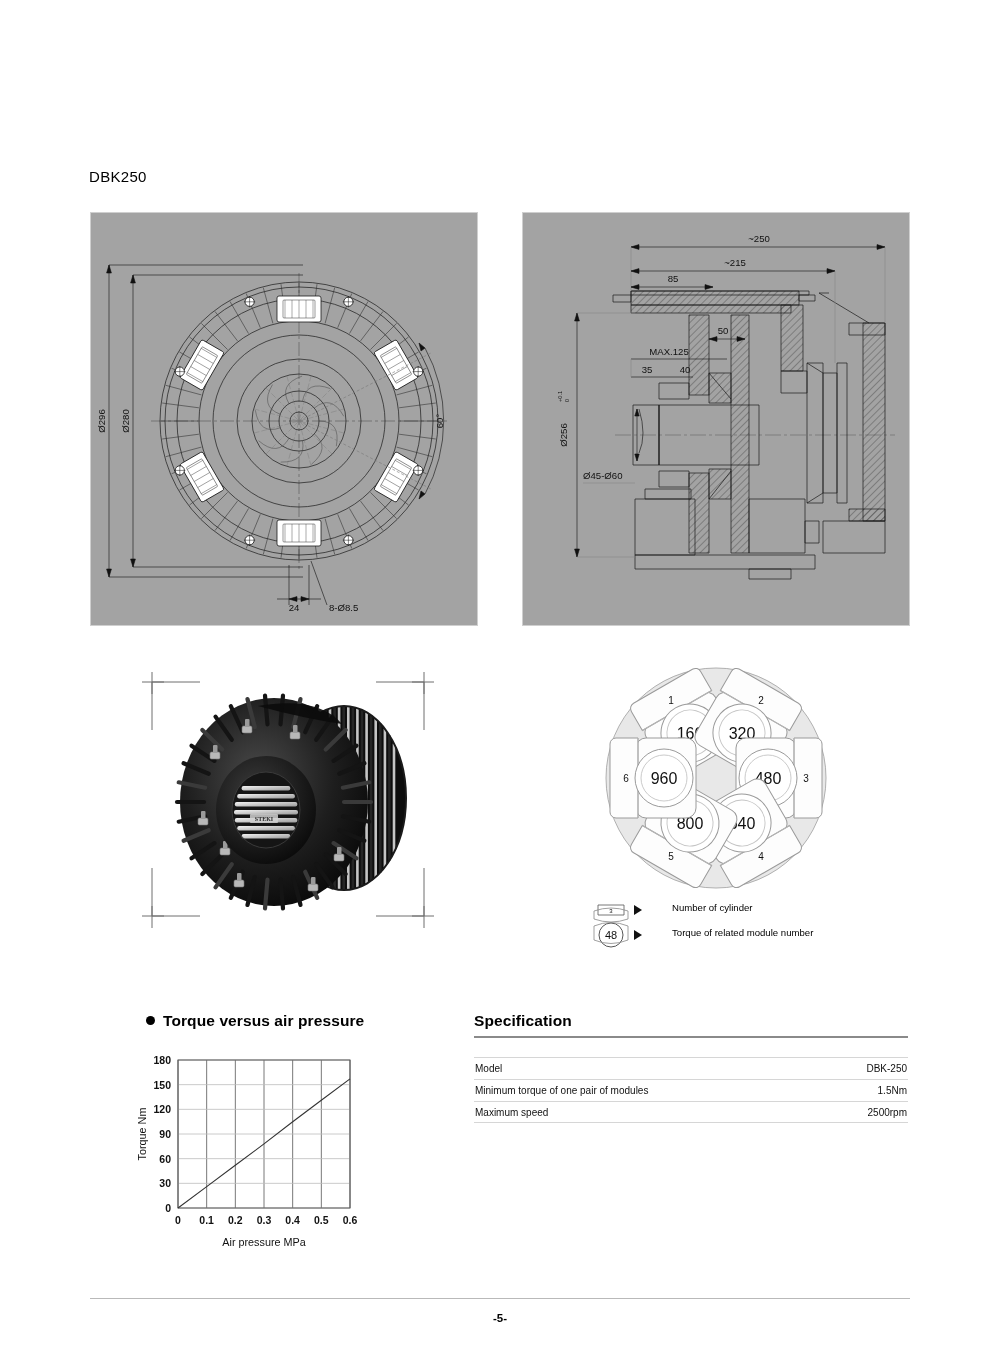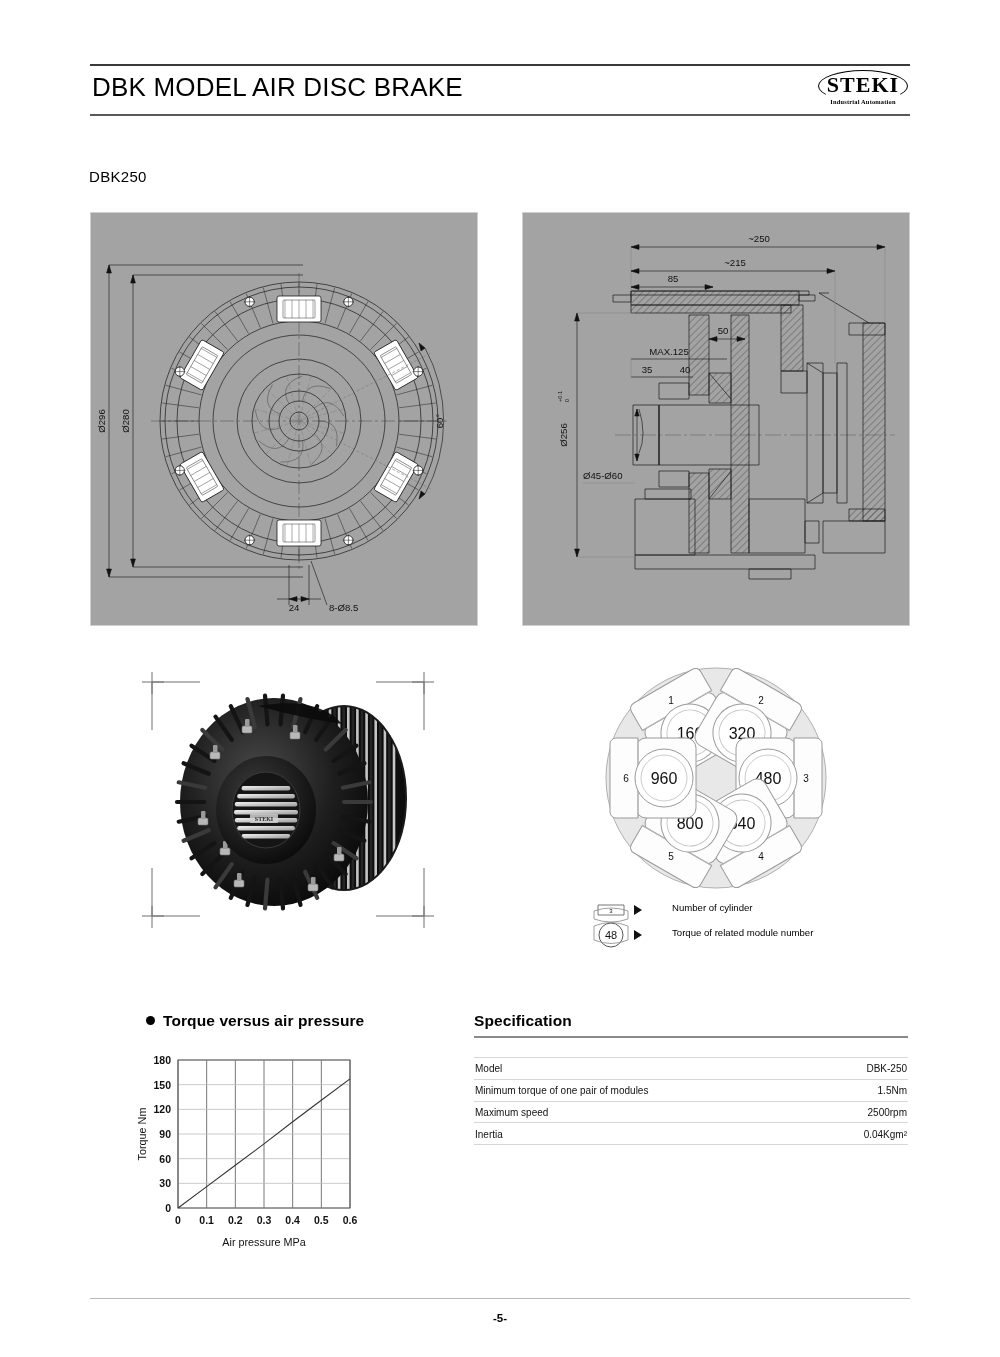--- a/index.html
+++ b/index.html
@@ -81,32 +81,20 @@
   
   #footer-rule{position:absolute;left:90px;top:1298px;width:820px;height:1px;background:#b9b9b9;}
   #footer-num{position:absolute;left:0;top:1312px;width:1000px;text-align:center;
     font-size:11.5px;font-weight:700;}
 </style>
 </head>
 <body>
 
 <div class="page">
 
-  <div class="hdr">
-    <div class="rule-top"></div>
-    <div class="bar">
-      <div class="hdr-title">DBK MODEL AIR DISC BRAKE</div>
-      <div class="logo">
-        <div class="logo-ell"></div>
-        <div class="logo-txt">STEKI</div>
-        <div class="logo-sub">Industrial Automation</div>
-      </div>
-    </div>
-    <div class="rule-bot"></div>
-  </div>
 
   <div class="model-label">DBK250</div>
 
   <div class="panel" id="panel-front">
     <svg width="384" height="410" viewBox="0 0 384 410">
       <g stroke="#1a1a1a" fill="none" stroke-width="0.7">
 
         <g stroke="#555" stroke-width="0.6" stroke-dasharray="14,3,3,3">
           <line x1="208" y1="60" x2="208" y2="356"></line>
           <line x1="60" y1="208" x2="356" y2="208"></line>
@@ -740,23 +728,19 @@
             <td class="v">DBK-250</td>
           </tr>
           <tr>
             <td class="k">Minimum torque of one pair of modules</td>
             <td class="v">1.5Nm</td>
           </tr>
           <tr>
             <td class="k">Maximum speed</td>
             <td class="v">2500rpm</td>
           </tr>
-          <tr>
-            <td class="k">Inertia</td>
-            <td class="v">0.04Kgm²</td>
-          </tr>
         </tbody>
     </table>
   </div>
 
   <div id="footer-rule"></div>
   <div id="footer-num">-5-</div>
 </div>
 
 </body></html>

